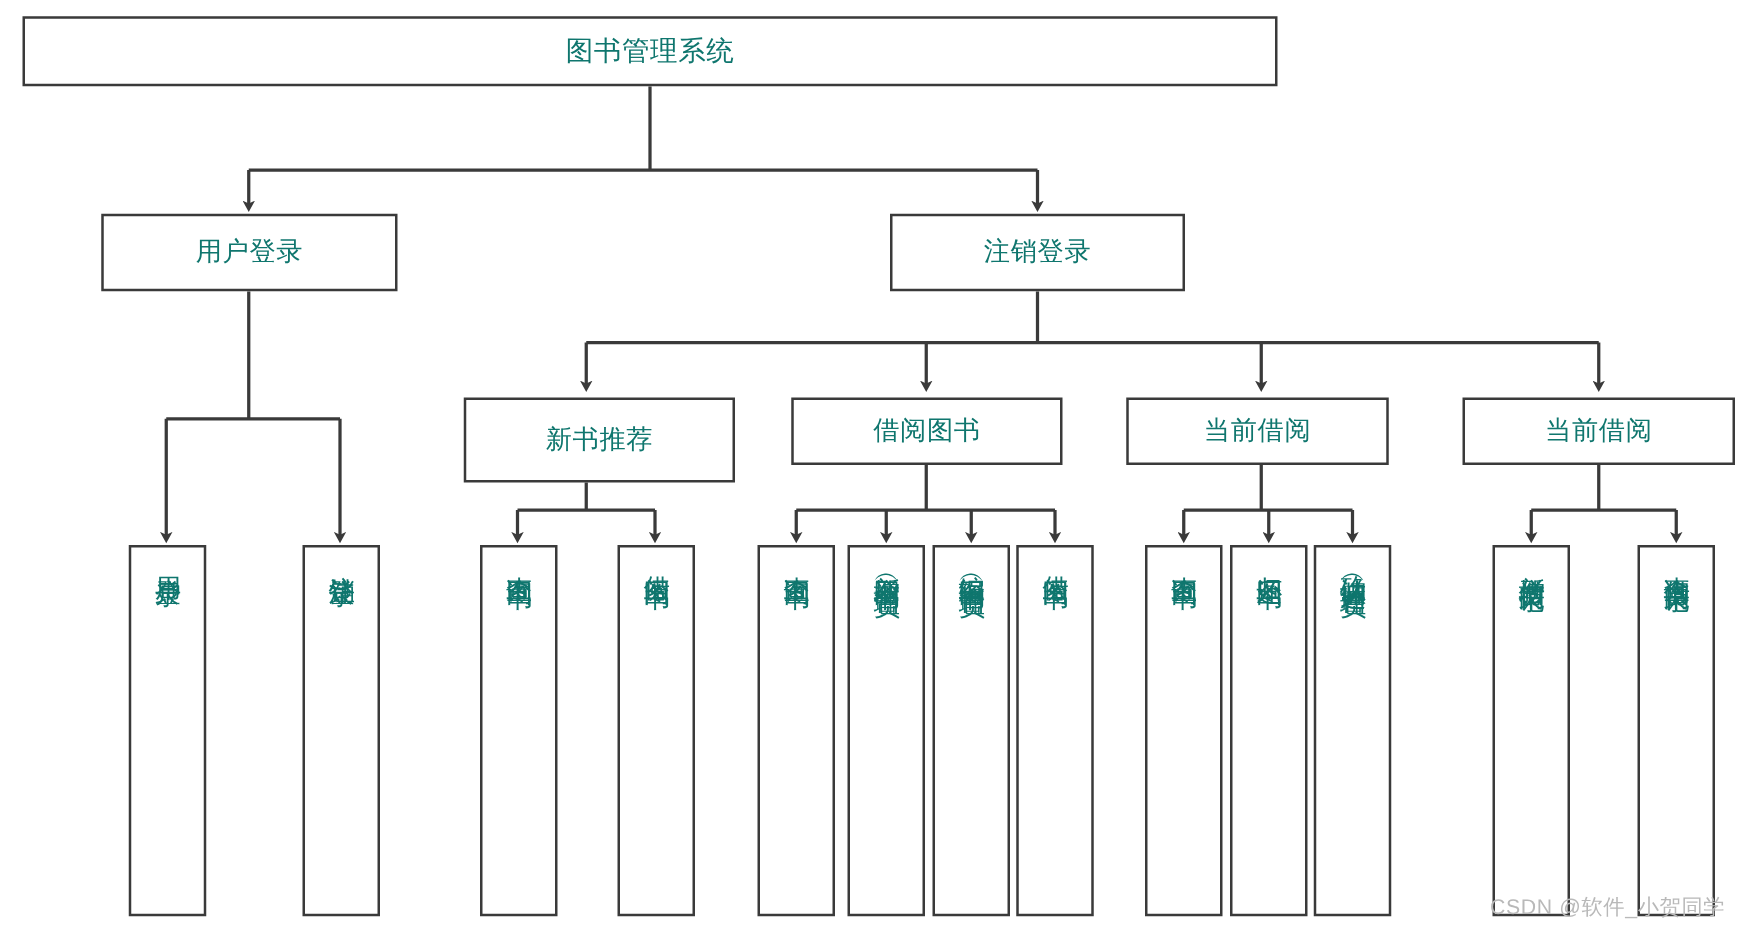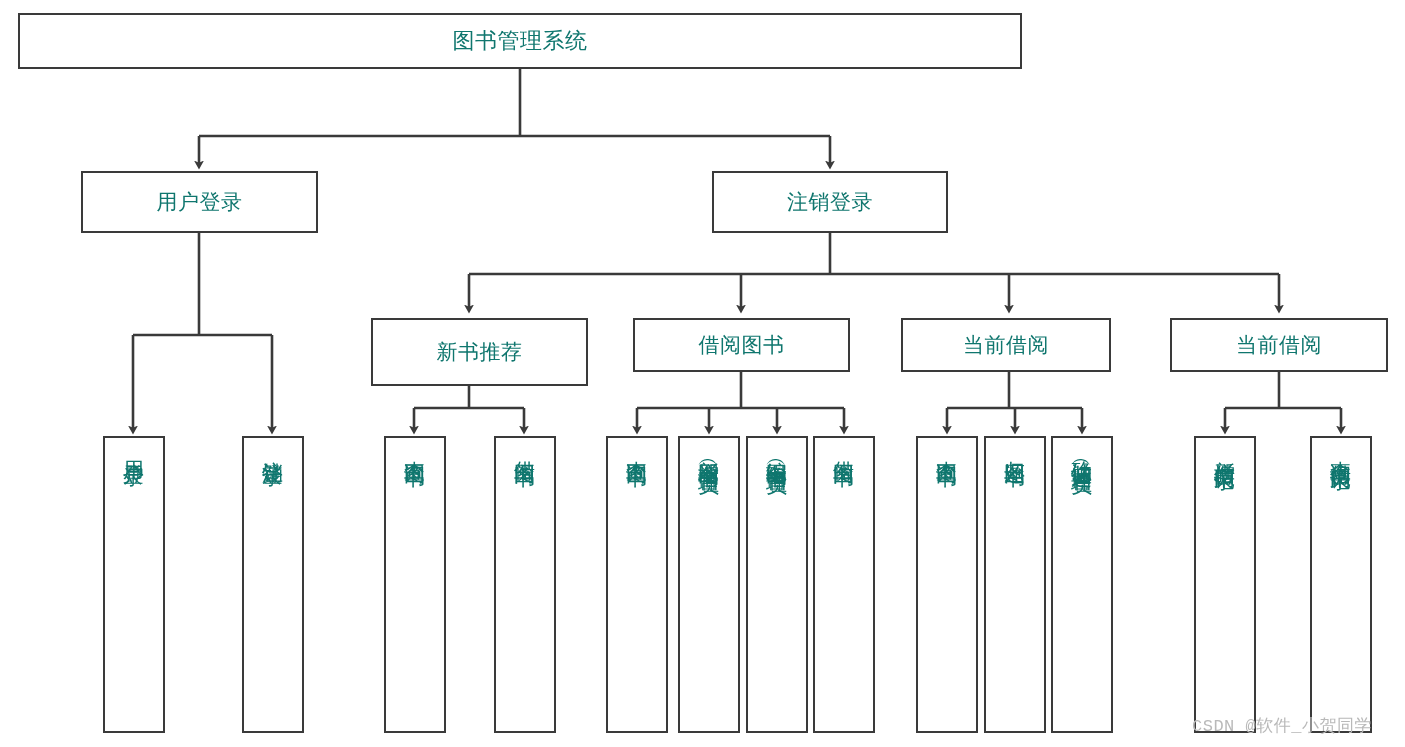--- a/index.html
+++ b/index.html
@@ -68,21 +68,20 @@
     white-space: nowrap;
   }
   .watermark {
     position: absolute;
     color: #b9b9b9;
     font-size: 17px;
     letter-spacing: 0.5px;
     z-index: 3;
     white-space: nowrap;
     user-select: none;
-    font-family: Liberation Mono, monospace;
   }
 </style>
 </head>
 <body>
 
 <div id="canvas">
 
   <svg id="edges" viewBox="0 0 1405 747" xmlns="http://www.w3.org/2000/svg">
     <defs>
       <marker id="arrow" markerWidth="10" markerHeight="10" refX="4.5" refY="5" orient="auto" markerUnits="userSpaceOnUse">

